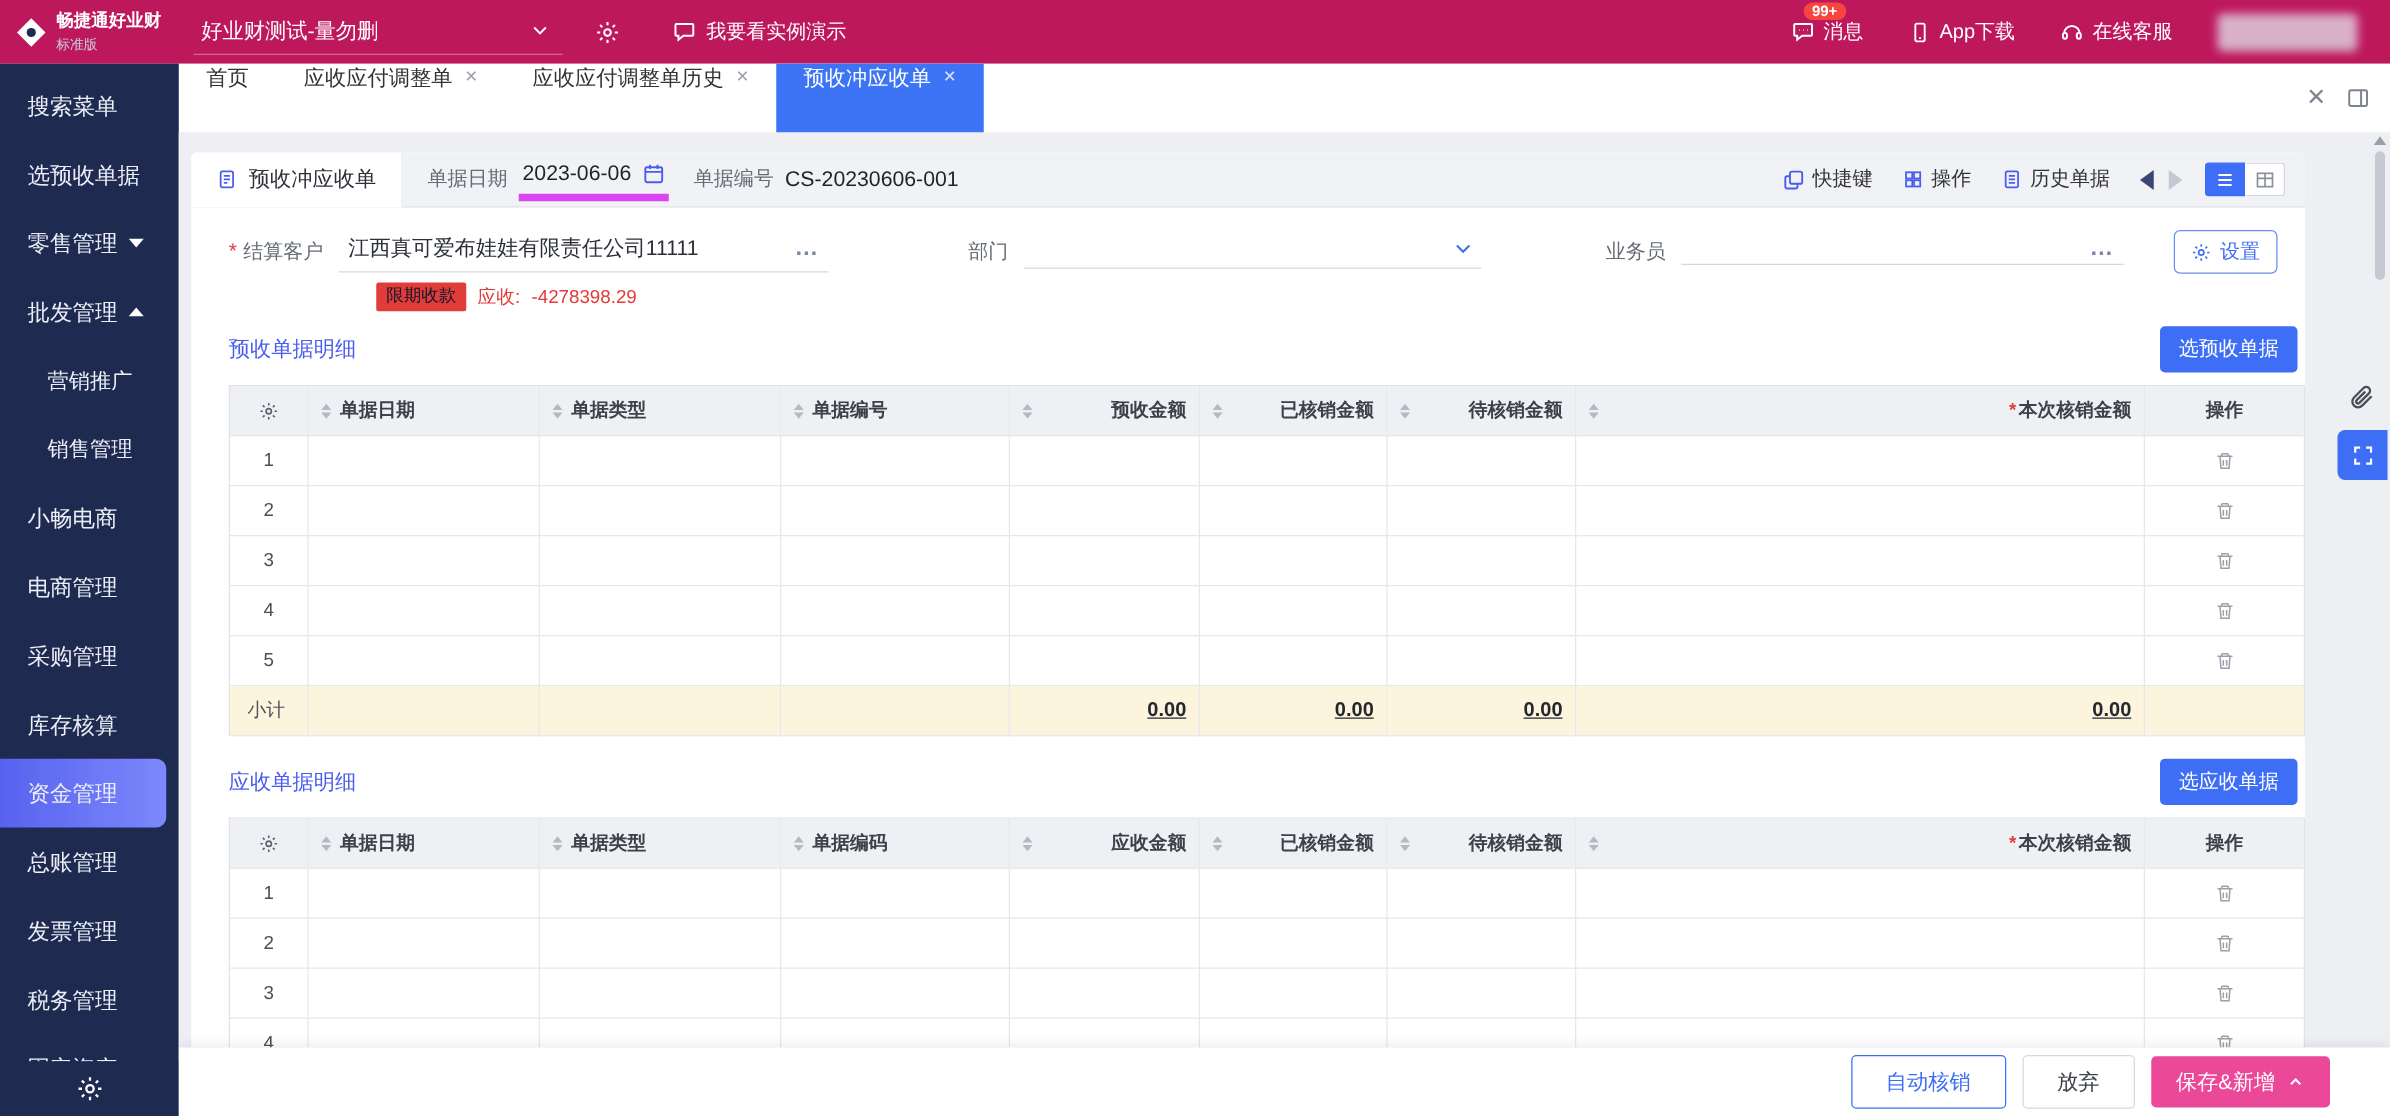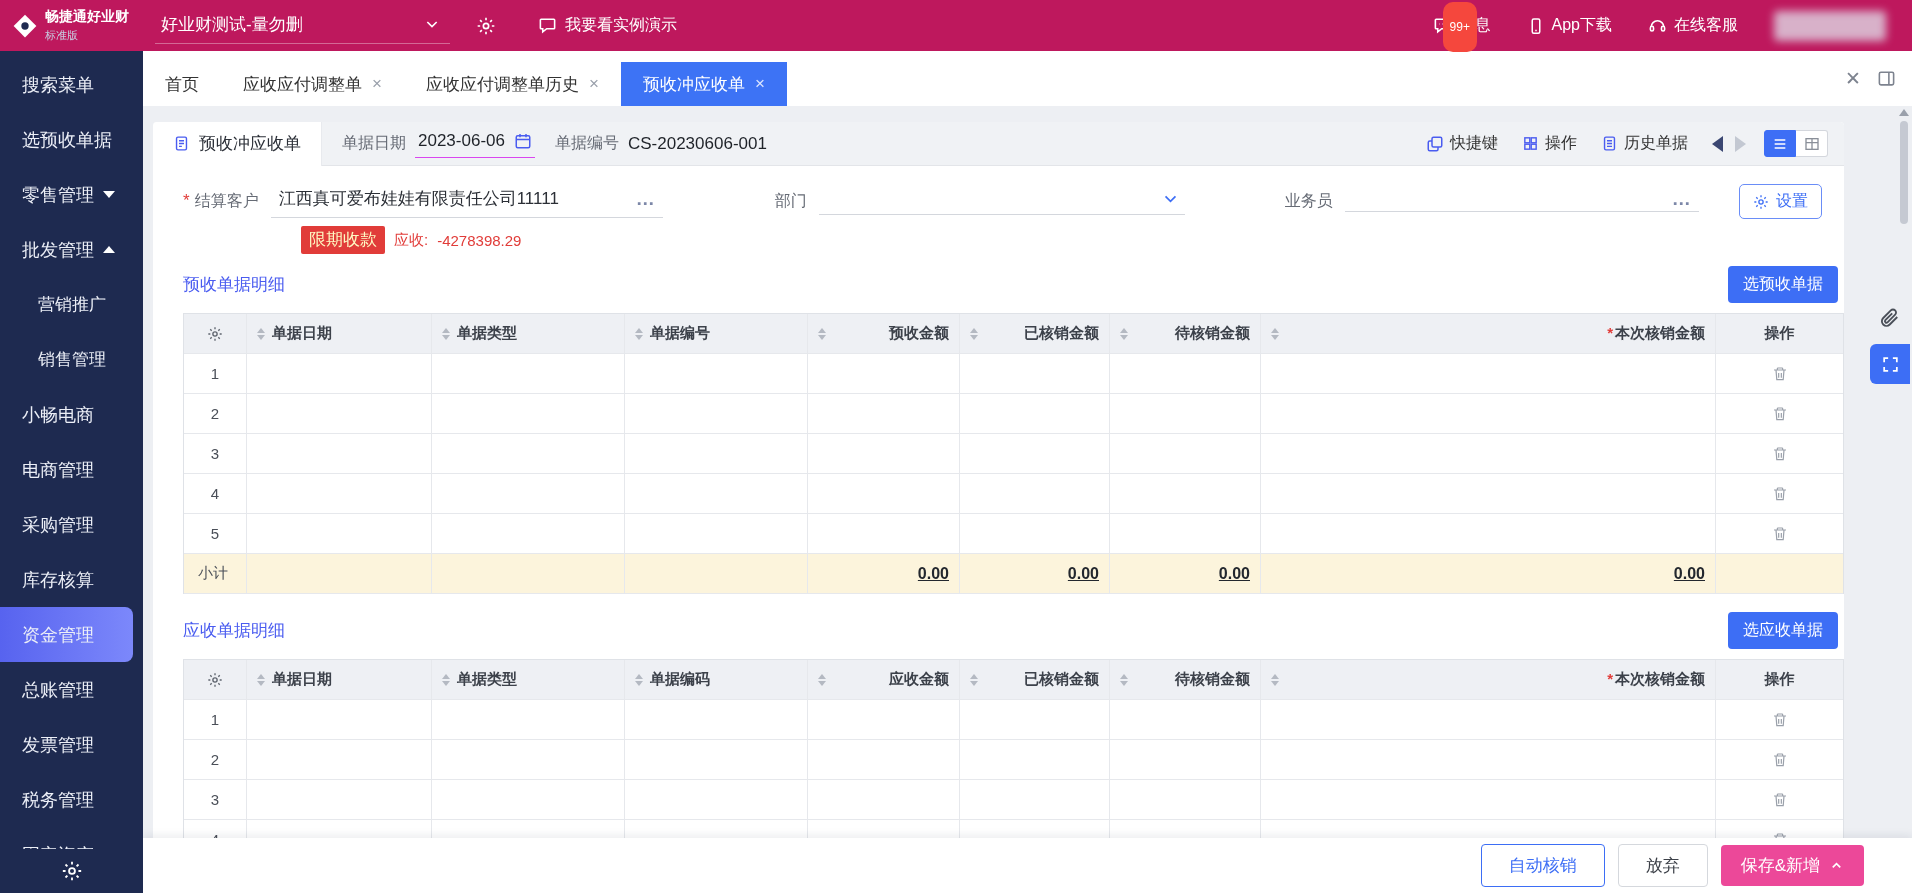--- a/index.html
+++ b/index.html
@@ -11,60 +11,60 @@
   .topbar { height:51px; background:#be185d; display:flex; align-items:center; color:#fff; flex-shrink:0; }
   .logo { width:143px; flex-shrink:0; display:flex; align-items:center; gap:7px; padding-left:12px; }
   .logo-txt .lt1 { font-size:14px; font-weight:bold; white-space:nowrap; }
   .logo-txt .lt2 { font-size:11px; color:#c7cde2; margin-top:2px; }
   .org-select { margin-left:12px; width:295px; display:flex; align-items:center; justify-content:space-between;
     border-bottom:1px solid rgba(255,255,255,.35); padding:5px 10px 7px 6px; font-size:17px; cursor:pointer; }
   .icon-btn { background:none; border:none; color:#fff; margin-left:26px; cursor:pointer; display:flex; align-items:center; }
   .demo { margin-left:42px; display:flex; align-items:center; gap:8px; font-size:16px; cursor:pointer; }
   .flex-spacer { flex:1; }
   .top-item { display:flex; align-items:center; gap:7px; margin-right:36px; font-size:16px; position:relative; cursor:pointer; }
-  .badge99 { position:absolute; top:-13px; left:10px; background:#f5473d; border-radius:10px; padding:18px 7px;
-    font-size:12px; font-weight:normal; color:#fff; }
+  .badge99 { position:absolute; top:-13px; left:10px; background:#f5473d; border-radius:10px; padding:0 7px;
+    font-size:12px; font-weight:bold; color:#fff; }
   .user-blur { width:112px; height:30px; margin-right:26px; border-radius:4px; background:rgba(224,228,238,.75);
     filter:blur(4px); cursor:pointer; }
 
   
   .shell { flex:1; display:flex; min-height:0; }
   .sidebar { width:143px; background:#1e2a50; position:relative; overflow:hidden; flex-shrink:0; }
   .menu { padding-top:6px; }
   .mitem { height:55px; display:flex; align-items:center; gap:9px; padding-left:22px; color:#eceff7;
     font-size:18px; cursor:pointer; white-space:nowrap; }
   .mitem.child { padding-left:38px; font-size:17px; }
   .mitem.active { width:133px; background:linear-gradient(90deg,#5763ef,#7c88fb); border-radius:0 8px 8px 0; }
   .tri { width:0; height:0; border-left:6px solid transparent; border-right:6px solid transparent; display:inline-block; }
   .tri.down { border-top:7px solid #fff; }
   .tri.up { border-bottom:7px solid #fff; }
   .sidebar-foot { position:absolute; bottom:0; left:0; right:0; height:44px; background:#1e2a50;
     display:flex; align-items:center; justify-content:center; color:#fff; cursor:pointer; }
 
   
   .content { flex:1; display:flex; flex-direction:column; min-width:0; }
   .tabbar { height:55px; background:#fff; display:flex; align-items:stretch; flex-shrink:0; }
-  .tab { display:flex; align-items:center; gap:10px; padding:0 22px; font-size:17px; color:#333; cursor:pointer; white-space:nowrap;margin-top:11px; }
+  .tab { display:flex; gap:10px; padding:0 22px; font-size:17px; color:#333; cursor:pointer; white-space:nowrap; }
   .tab .tclose { color:#9aa0ab; font-size:17px; }
   .tab.active { background:#3d73f5; color:#fff; }
   .tab.active .tclose { color:#dce6ff; }
   .tabbar-right { margin-left:auto; display:flex; align-items:center; gap:16px; padding-right:16px; color:#7d838f; }
   .tb-x { font-size:19px; cursor:pointer; }
 
   
   .workspace { flex:1; position:relative; background:#edeff3; overflow:hidden; }
   .card { position:absolute; left:10px; top:16px; width:1691px; bottom:55px; background:#fff;
     border-radius:4px 4px 0 0; overflow:hidden; display:flex; flex-direction:column; }
 
   .doc-toolbar { height:44px; background:#f0f2f5; border-bottom:1px solid #e3e5e9; display:flex; align-items:center; flex-shrink:0; }
   .doc-tab { height:44px; background:#fff; display:flex; align-items:center; gap:9px; padding:0 20px;
     font-size:17px; color:#2c3038; border-right:1px solid #e8eaee; cursor:pointer; }
   .field { margin-left:20px; display:flex; align-items:center; gap:9px; font-size:16px; }
   .flabel { color:#666b75; }
-  .date-box { display:flex; align-items:center; gap:9px; border-bottom:1px solid #d946ef; padding:2px 3px 6px 3px;
+  .date-box { display:flex; align-items:center; gap:9px; border-bottom:6px solid #d946ef; padding:2px 3px 6px 3px;
     color:#1f2329; font-size:17px; cursor:pointer; }
   .docno-val { color:#1f2329; font-size:17px; }
   .tool-link { display:flex; align-items:center; gap:6px; margin-right:24px; font-size:16px; color:#333; cursor:pointer; }
   .pg { width:0; height:0; display:inline-block; cursor:pointer; }
   .pg.left { border-top:8px solid transparent; border-bottom:8px solid transparent; border-right:11px solid #3b4772; margin-right:12px; }
   .pg.right { border-top:8px solid transparent; border-bottom:8px solid transparent; border-left:11px solid #c3c8d2; margin-right:18px; }
   .view-toggle { display:flex; margin-right:16px; }
   .vt { width:32px; height:27px; display:flex; align-items:center; justify-content:center;
     border:1px solid #d4d7dd; background:#fff; cursor:pointer; }
   .vt:first-child { border-radius:3px 0 0 3px; }
@@ -79,21 +79,21 @@
   .uinput.cust { width:392px; }
   .uinput.dept { width:366px; }
   .uinput.sales { width:354px; }
   .uval { font-size:17px; color:#2b2f36; white-space:nowrap; }
   .dots { color:#7c87a8; font-size:19px; font-weight:bold; letter-spacing:2px; cursor:pointer; line-height:10px; }
   .ml-dept { margin-left:112px; }
   .ml-sales { margin-left:100px; }
   .settings-btn { margin-left:auto; margin-right:12px; display:flex; align-items:center; gap:7px; color:#3d6ef5;
     border:1px solid #6a8df7; background:#fff; border-radius:5px; font-size:16px; padding:6px 13px; cursor:pointer; }
   .cust-sub { display:flex; align-items:center; gap:9px; padding:7px 0 0 148px; }
-  .overdue-badge { background:#e13c39; color:#fef9c3; font-size:17px; padding:2px 8px 3px; border-radius:2px; }
+  .overdue-badge { background:#e13c39; color:#0f172a; font-size:14px; padding:2px 8px 3px; border-radius:2px; }
   .recv-red { color:#e13c39; font-size:15px; }
 
   .section-head { display:flex; align-items:center; padding:12px 6px 10px 30px; }
   .sec-title { color:#4a5cf0; font-size:17px; cursor:pointer; }
   .sel-btn { margin-left:auto; background:#3d6ef5; color:#fff; border:none; border-radius:4px;
     font-size:16px; padding:8px 15px; cursor:pointer; }
 
   .grid-table { margin-left:30px; width:1661px; border:1px solid #dfe2e7; border-bottom:none; flex-shrink:0; }
   .trow { display:grid; grid-template-columns:63px 185px 193px 183px 152px 150px 151px minmax(0,1fr) 127px; }
   .tc { border-right:1px solid #e6e8ec; border-bottom:1px solid #e6e8ec; height:40px; display:flex;

